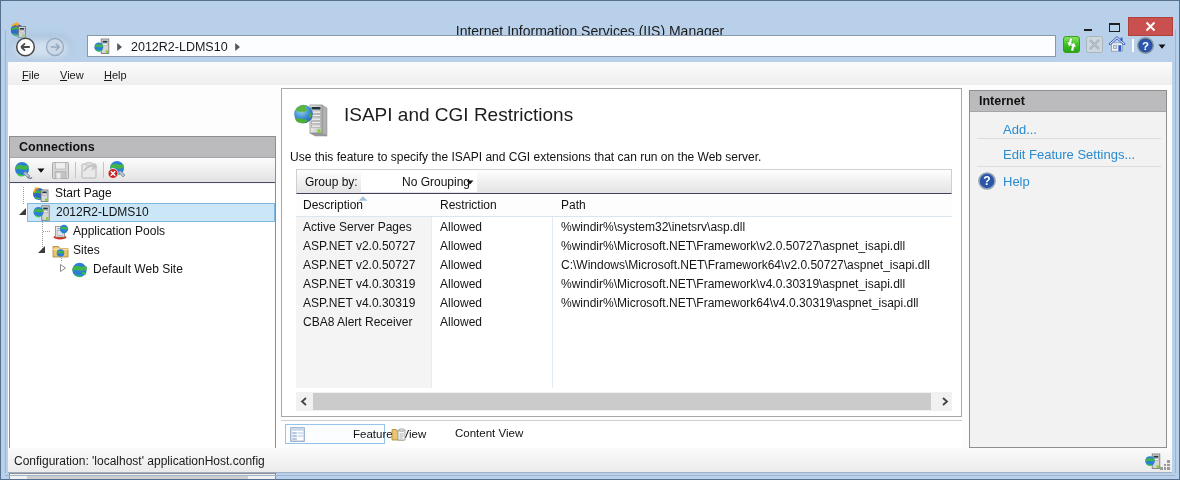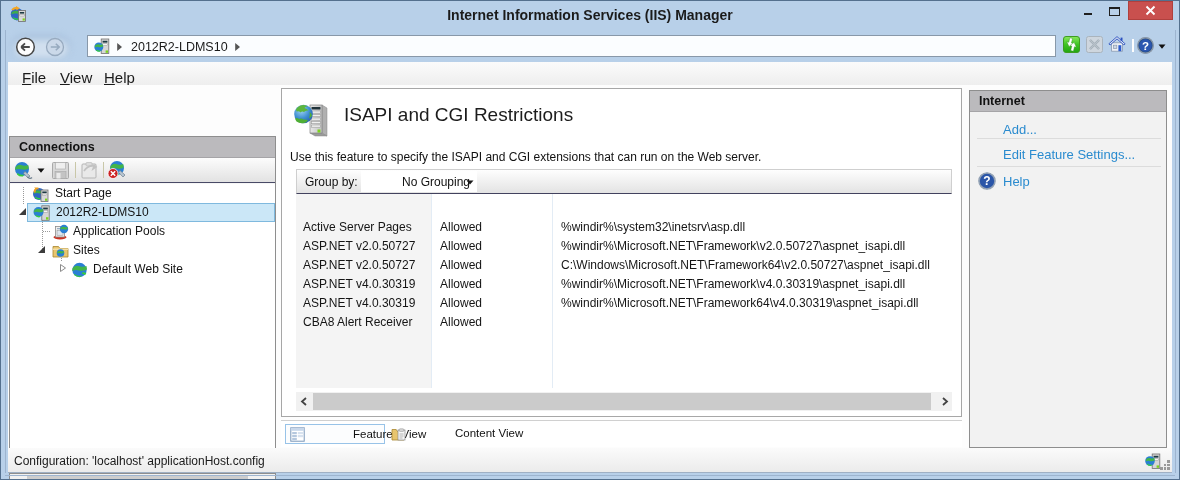--- a/index.html
+++ b/index.html
@@ -3,32 +3,32 @@
 <meta charset="utf-8">
 <style>
   * { margin:0; padding:0; box-sizing:border-box; }
   html,body { width:1180px; height:480px; overflow:hidden; }
   body { font-family:"Liberation Sans",sans-serif; }
   #win { position:relative; width:1180px; height:480px; background:#b8d0e9; overflow:hidden; }
   .abs { position:absolute; }
   #frameborder { position:absolute; inset:0; border:1px solid #54708e; pointer-events:none; z-index:50; }
 
   
-  #title { position:absolute; left:0; top:0; width:100%; height:30px;font-weight:bold; }
+  #title { position:absolute; left:0; top:16px; width:100%; height:30px; }
   #titletext { position:absolute; left:0; top:7px; width:100%; text-align:center; font-size:14px; color:#1b1b1b; }
   #closebtn { position:absolute; left:1128px; top:1px; width:45px; height:19px; background:#c9504e; border:1px solid #b0403e; }
   #minglyph { position:absolute; left:1084px; top:13px; width:8px; height:2px; background:#1f1f1f; }
   #maxglyph { position:absolute; left:1109px; top:7px; width:11px; height:9px; border:1px solid #1f1f1f; border-top:2px solid #1f1f1f; }
 
   
   #addrbox { position:absolute; left:87px; top:35px; width:969px; height:22px; background:#fbfdff; border:1px solid #8898a9; }
   .crumbtxt { position:absolute; top:4px; font-size:12.5px; color:#1a1a1a; }
   
   #menubar { position:absolute; left:8px; top:62px; width:1164px; height:23px; background:linear-gradient(#fbfbfb,#eeeeee); }
-  .menuitem { position:absolute; top:7px; font-size:15px; color:#1a1a1a; }
+  .menuitem { position:absolute; top:7px; font-size:11px; color:#1a1a1a; }
   .menuitem u { text-decoration:underline; }
   #contentbg { position:absolute; left:8px; top:85px; width:1164px; height:363px; background:#fdfdfd; }
 
   
   .panel { position:absolute; background:#f6f6f6; border:1px solid #8e8e8e; }
   .panelhdr { position:absolute; left:0; top:0; width:100%; height:21px; background:#bbbabd; border-bottom:1px solid #a5a4a7; }
   .panelhdr span { position:absolute; left:9px; top:3px; font-weight:bold; font-size:12.5px; color:#111; }
 
   #leftpanel  { left:9px;  top:90px; width:267px; height:358px;margin-top:46px; }
   #lefttoolbar { position:absolute; left:0; top:21px; width:100%; height:25px; background:linear-gradient(#fcfcfc,#e2e2e2); border-bottom:1px solid #494a66; }
@@ -315,20 +315,28 @@
         <span class="ctext">No Grouping</span>
         <svg class="abs" style="left:105px;top:9px" width="8" height="5" viewBox="0 0 8 5">
             <path d="M0.5 0.5 L7.5 0.5 L4 4.6 Z" fill="#1a1a1a"></path>
           </svg>
       </div>
     </div>
     <div id="tbl">
       <div class="sortcol"></div>
       <div class="colsep" style="left:135px"></div>
       <div class="colsep" style="left:256px"></div>
+      <div id="tblhdr">
+        <span class="hcell" style="left:7px">Description</span>
+        <span class="hcell" style="left:144px">Restriction</span>
+        <span class="hcell" style="left:265px">Path</span>
+        <svg class="abs" style="left:62px;top:2px" width="10" height="5" viewBox="0 0 10 5">
+            <path d="M5 0.3 L9.5 4.7 L0.5 4.7 Z" fill="#a3c0dc"></path>
+          </svg>
+      </div>
       <div class="cell" style="left:7px;top:24px">Active Server Pages</div>
       <div class="cell" style="left:144px;top:24px">Allowed</div>
       <div class="cell" style="left:265px;top:24px">%windir%\system32\inetsrv\asp.dll</div>
       <div class="cell" style="left:7px;top:43px">ASP.NET v2.0.50727</div>
       <div class="cell" style="left:144px;top:43px">Allowed</div>
       <div class="cell" style="left:265px;top:43px">%windir%\Microsoft.NET\Framework\v2.0.50727\aspnet_isapi.dll</div>
       <div class="cell" style="left:7px;top:62px">ASP.NET v2.0.50727</div>
       <div class="cell" style="left:144px;top:62px">Allowed</div>
       <div class="cell" style="left:265px;top:62px">C:\Windows\Microsoft.NET\Framework64\v2.0.50727\aspnet_isapi.dll</div>
       <div class="cell" style="left:7px;top:81px">ASP.NET v4.0.30319</div>

